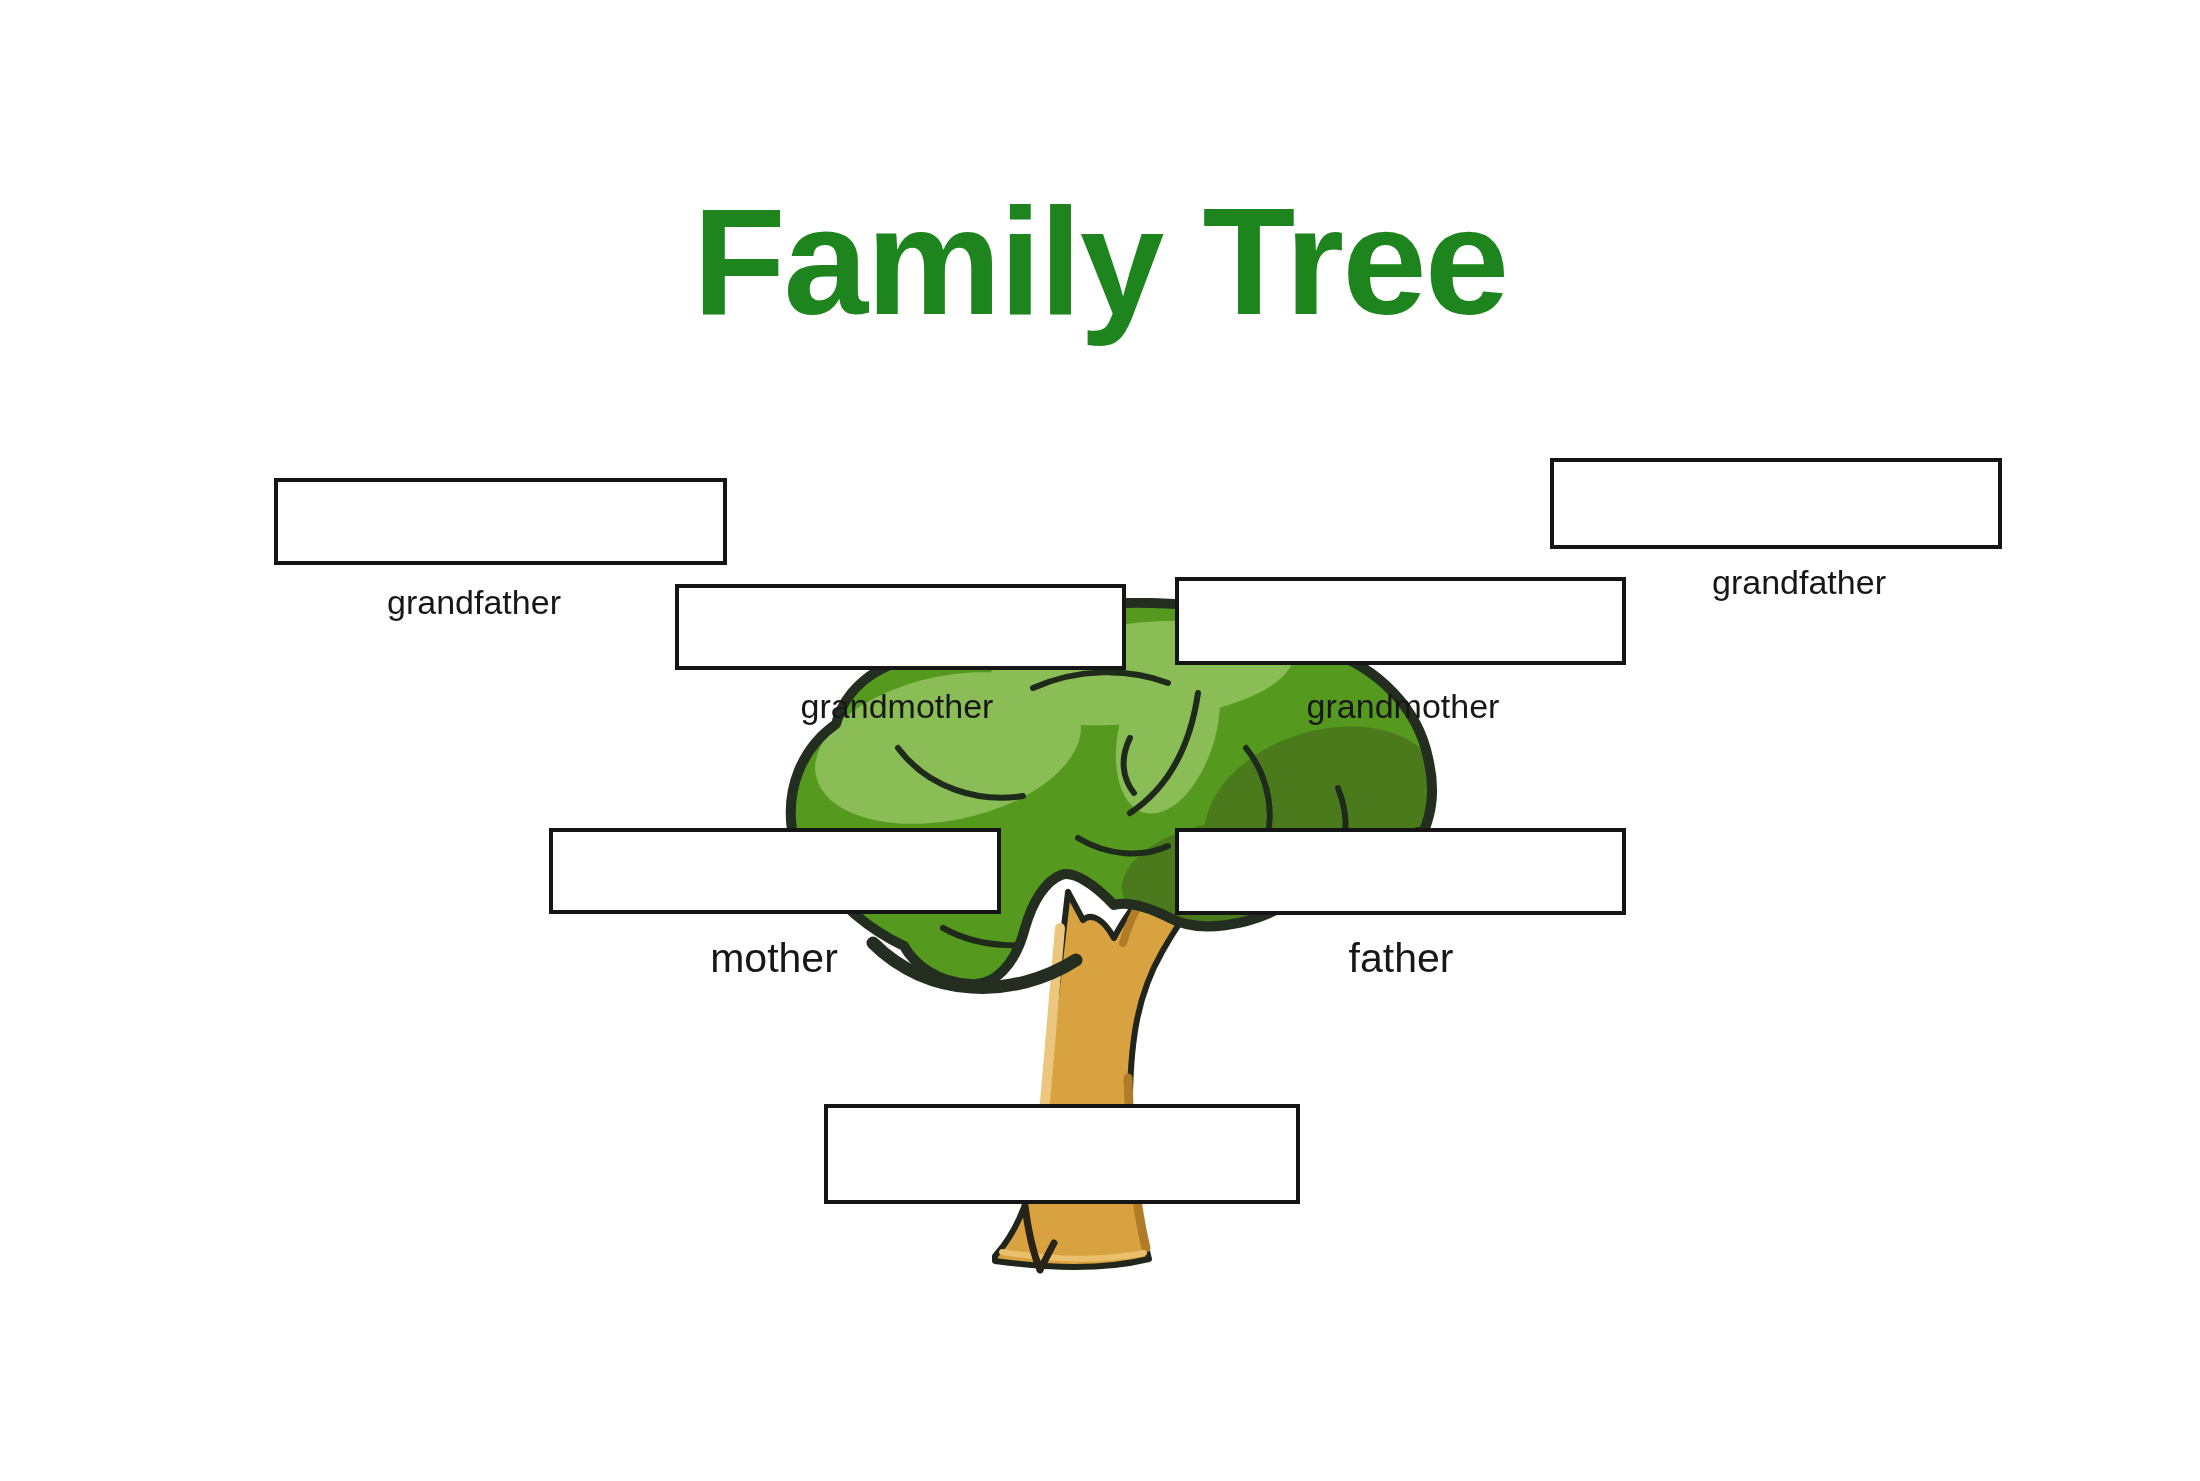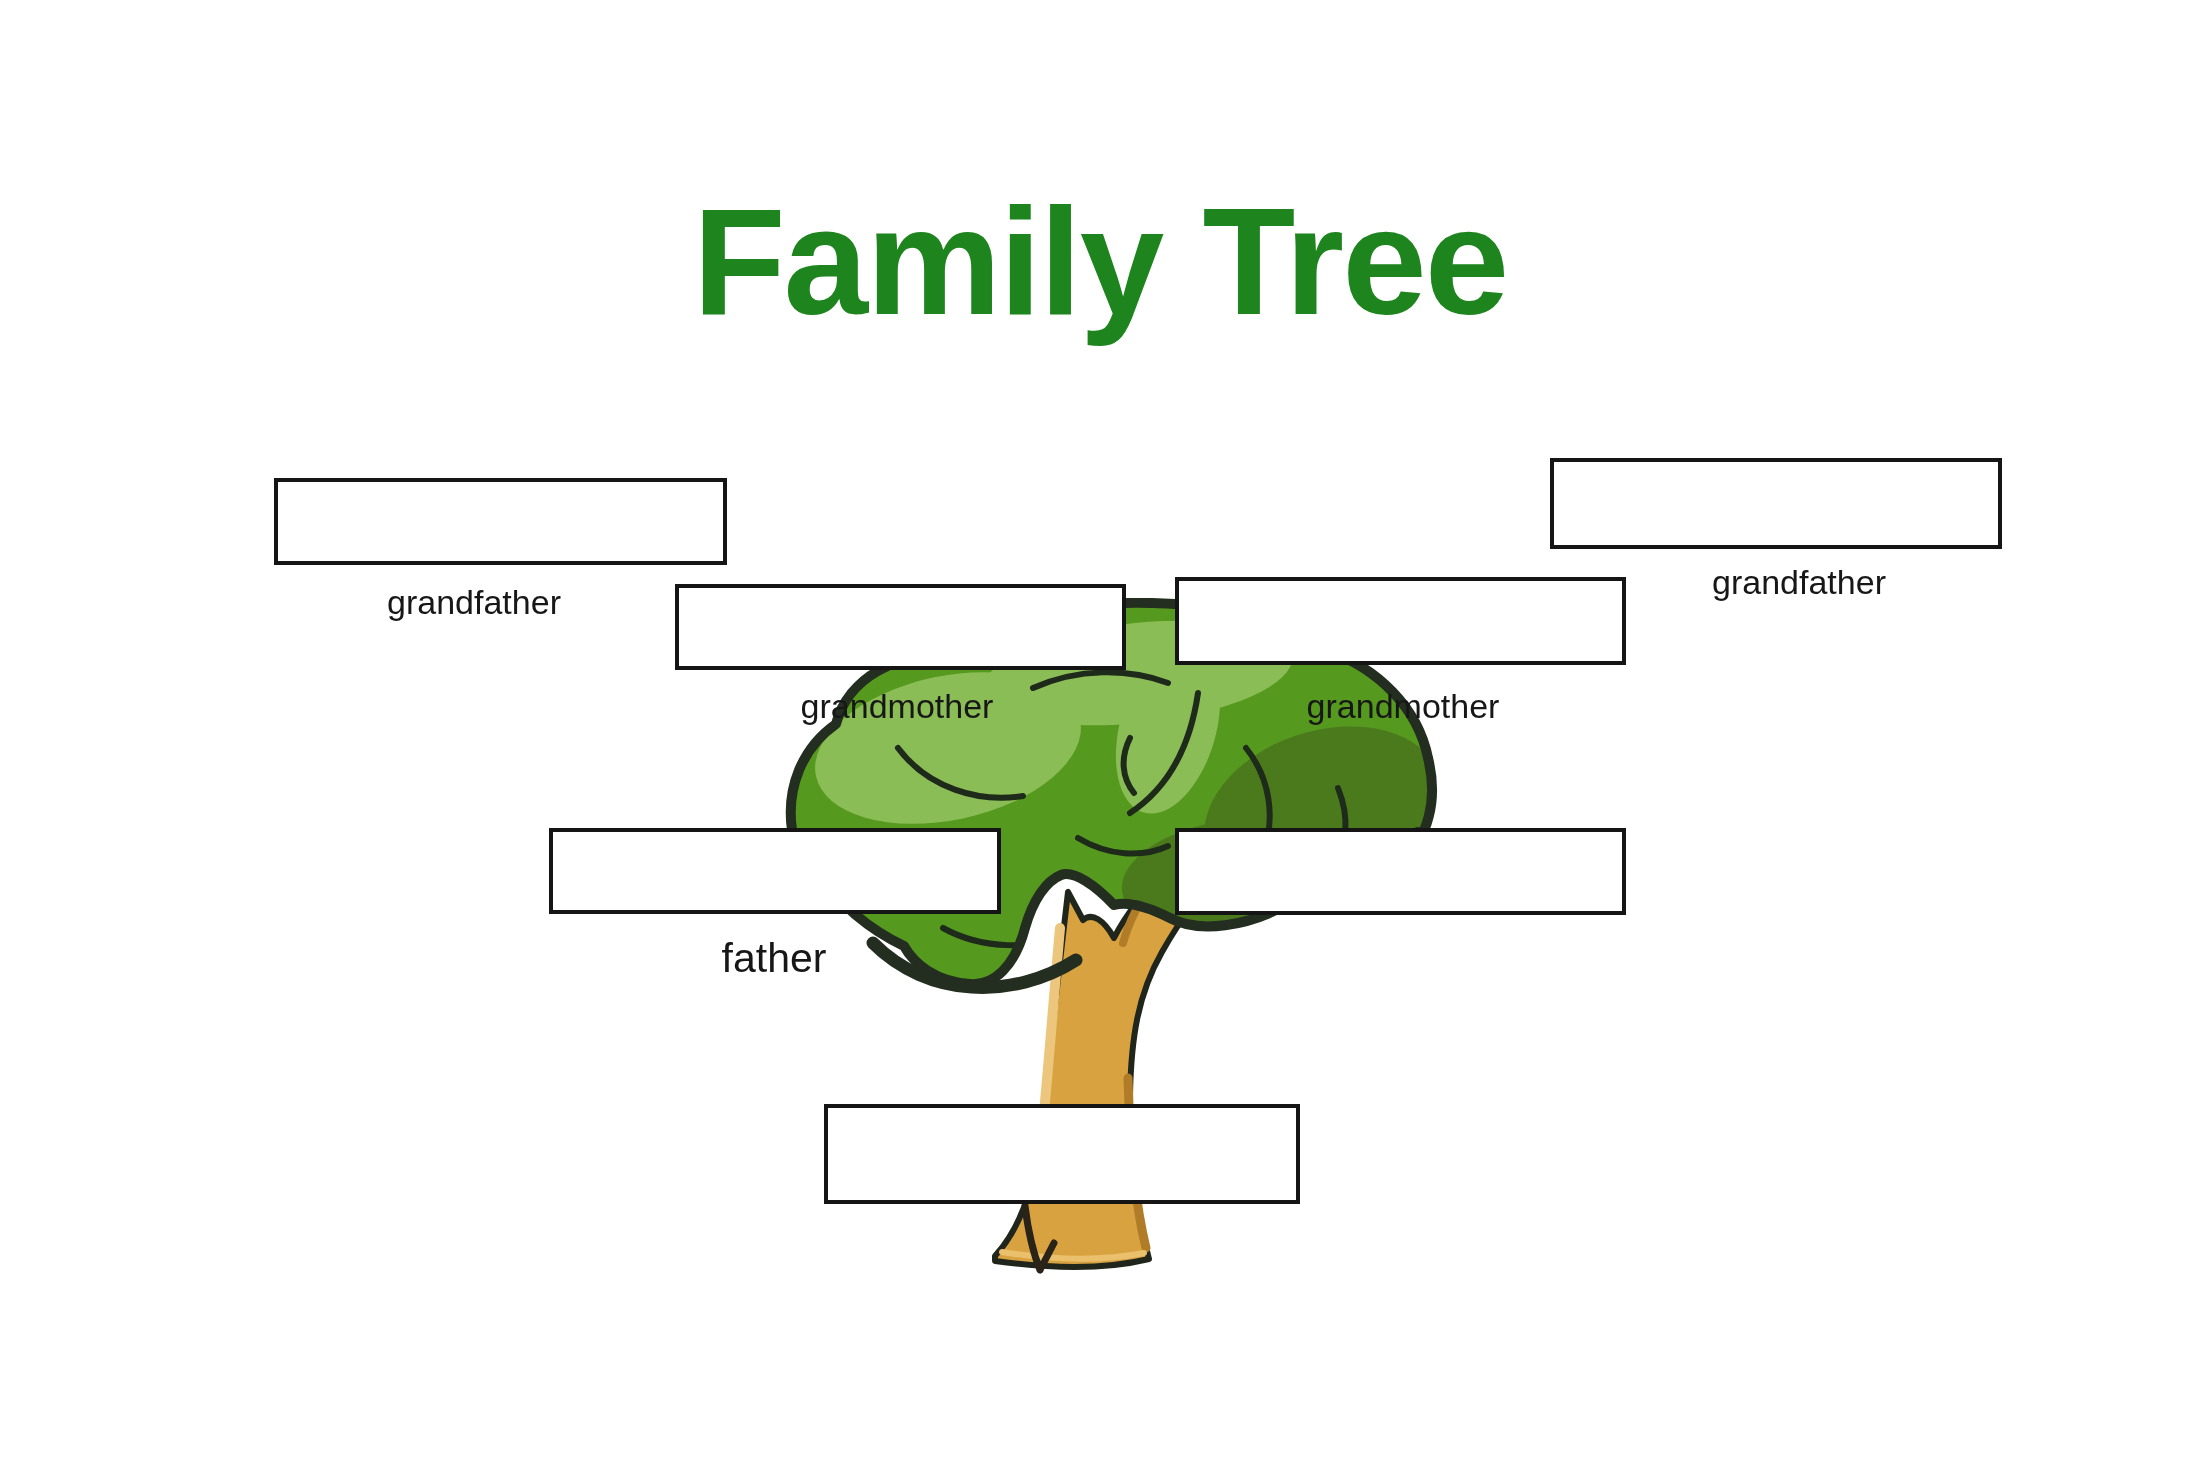--- a/index.html
+++ b/index.html
@@ -112,15 +112,16 @@
   <div class="slot slot-gmr"></div>
   <div class="slot slot-gfr"></div>
   <div class="slot slot-mo"></div>
   <div class="slot slot-fa"></div>
   <div class="slot slot-ch"></div>
 
   <div class="lbl lbl-grand lbl-gfl">grandfather</div>
   <div class="lbl lbl-grand lbl-gml">grandmother</div>
   <div class="lbl lbl-grand lbl-gmr">grandmother</div>
   <div class="lbl lbl-grand lbl-gfr">grandfather</div>
-  <div class="lbl lbl-parent lbl-mo">father</div>
+  <div class="lbl lbl-parent lbl-mo">mother</div>
+  <div class="lbl lbl-parent lbl-fa">father</div>
 
 </div>
 
 </body></html>

